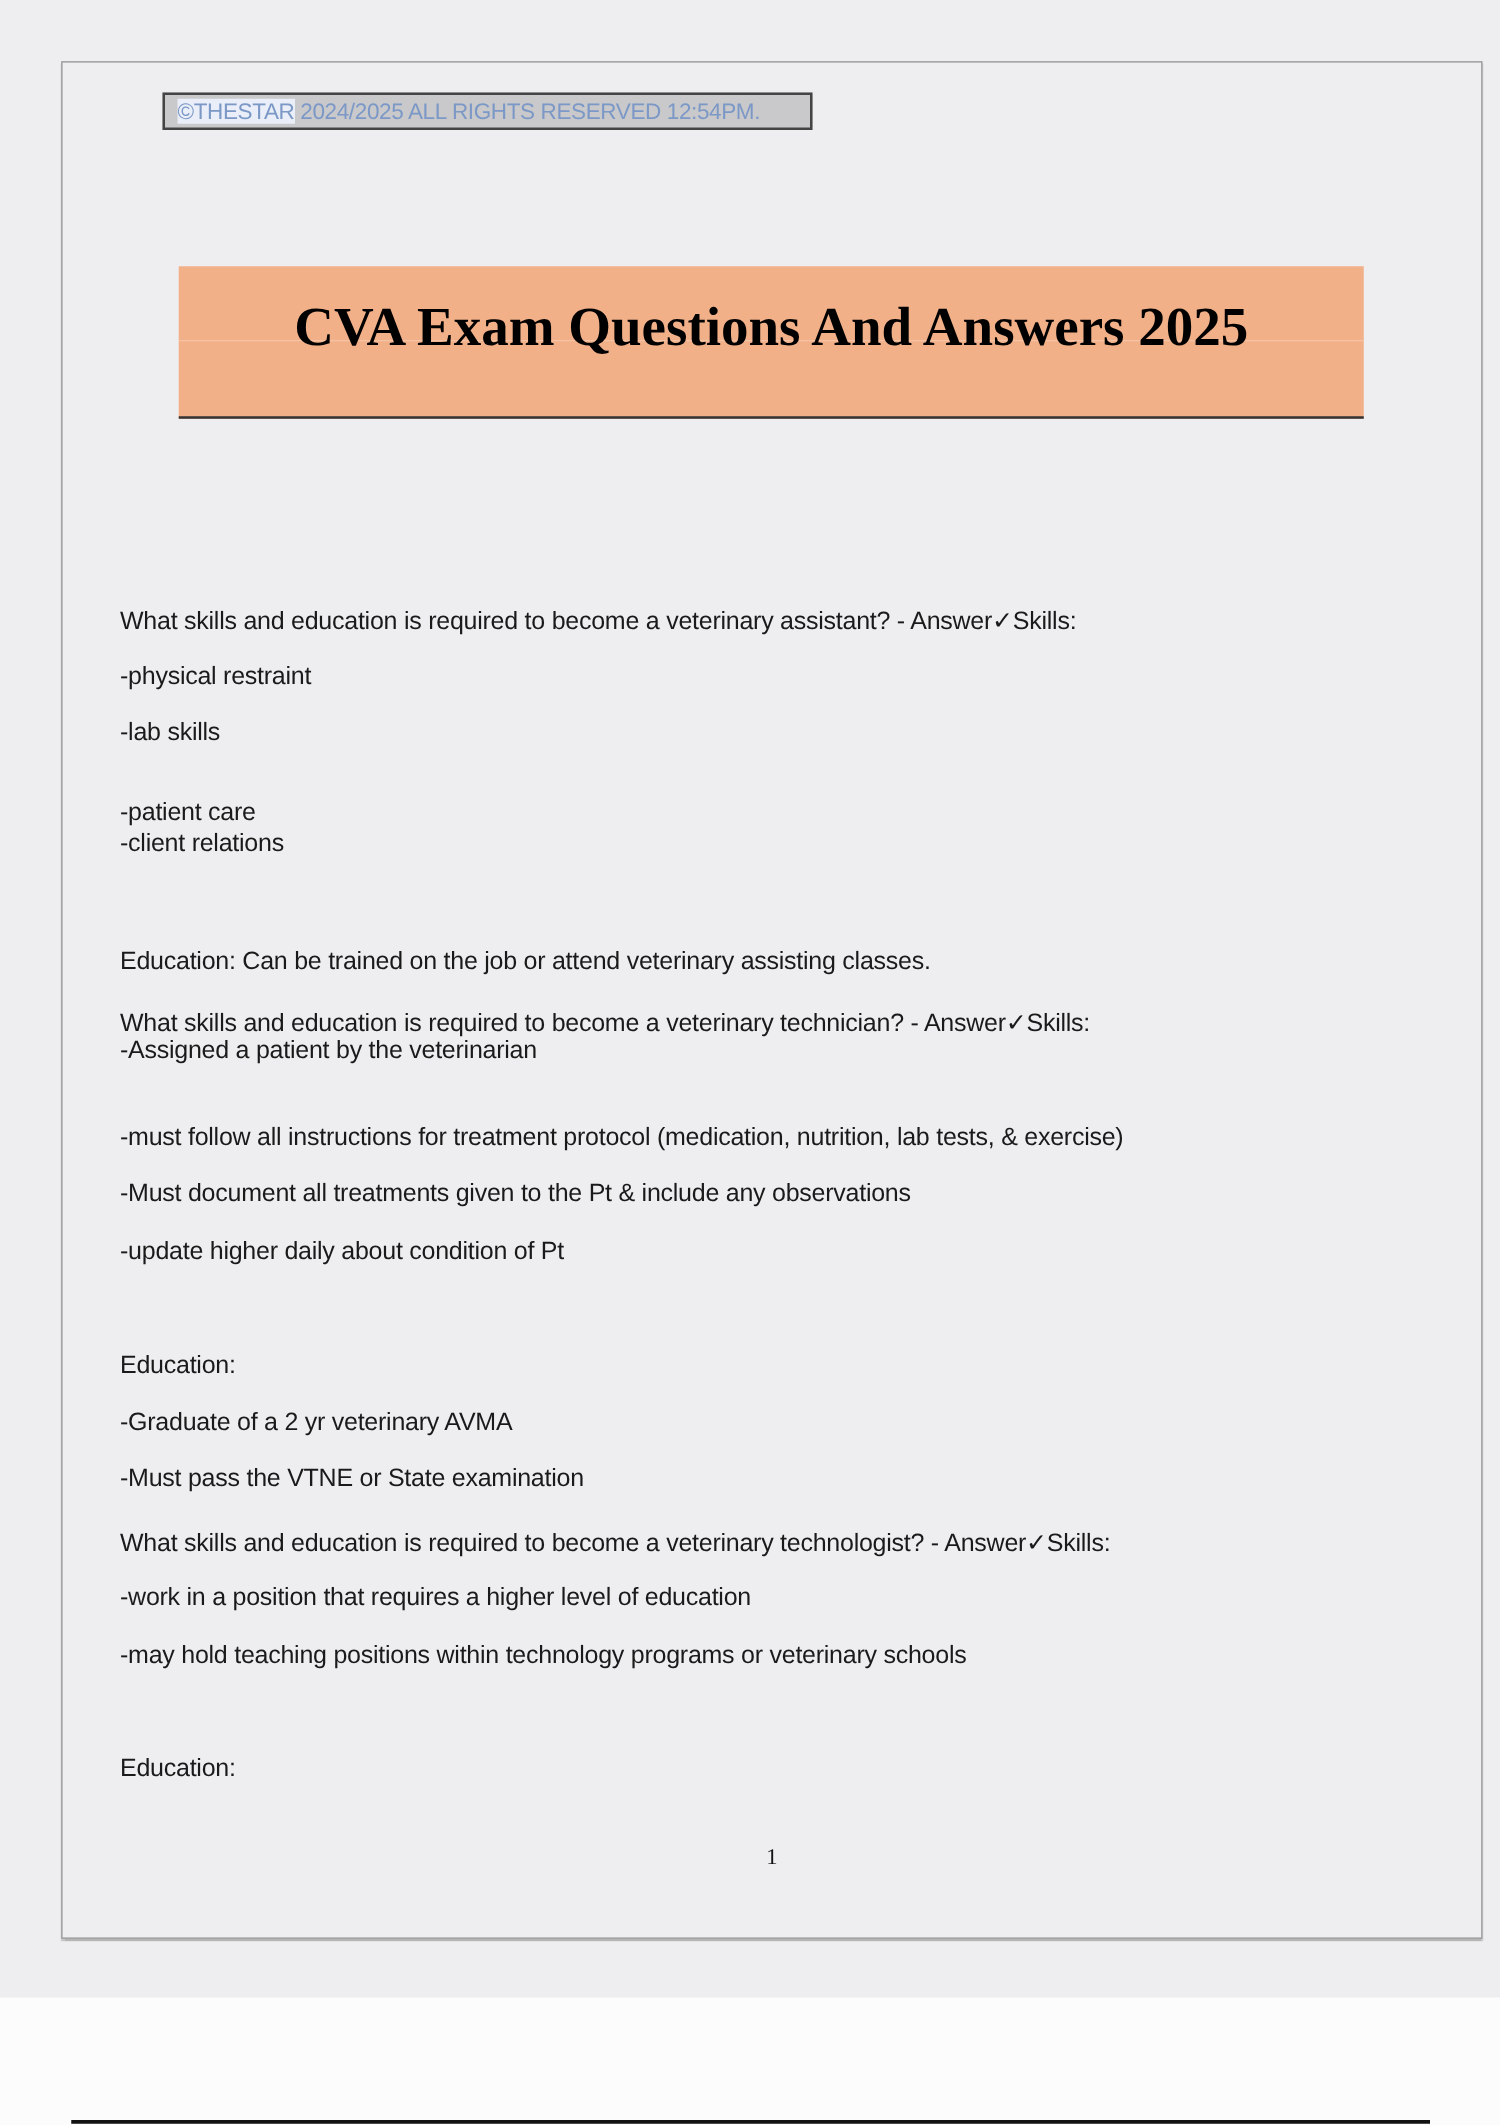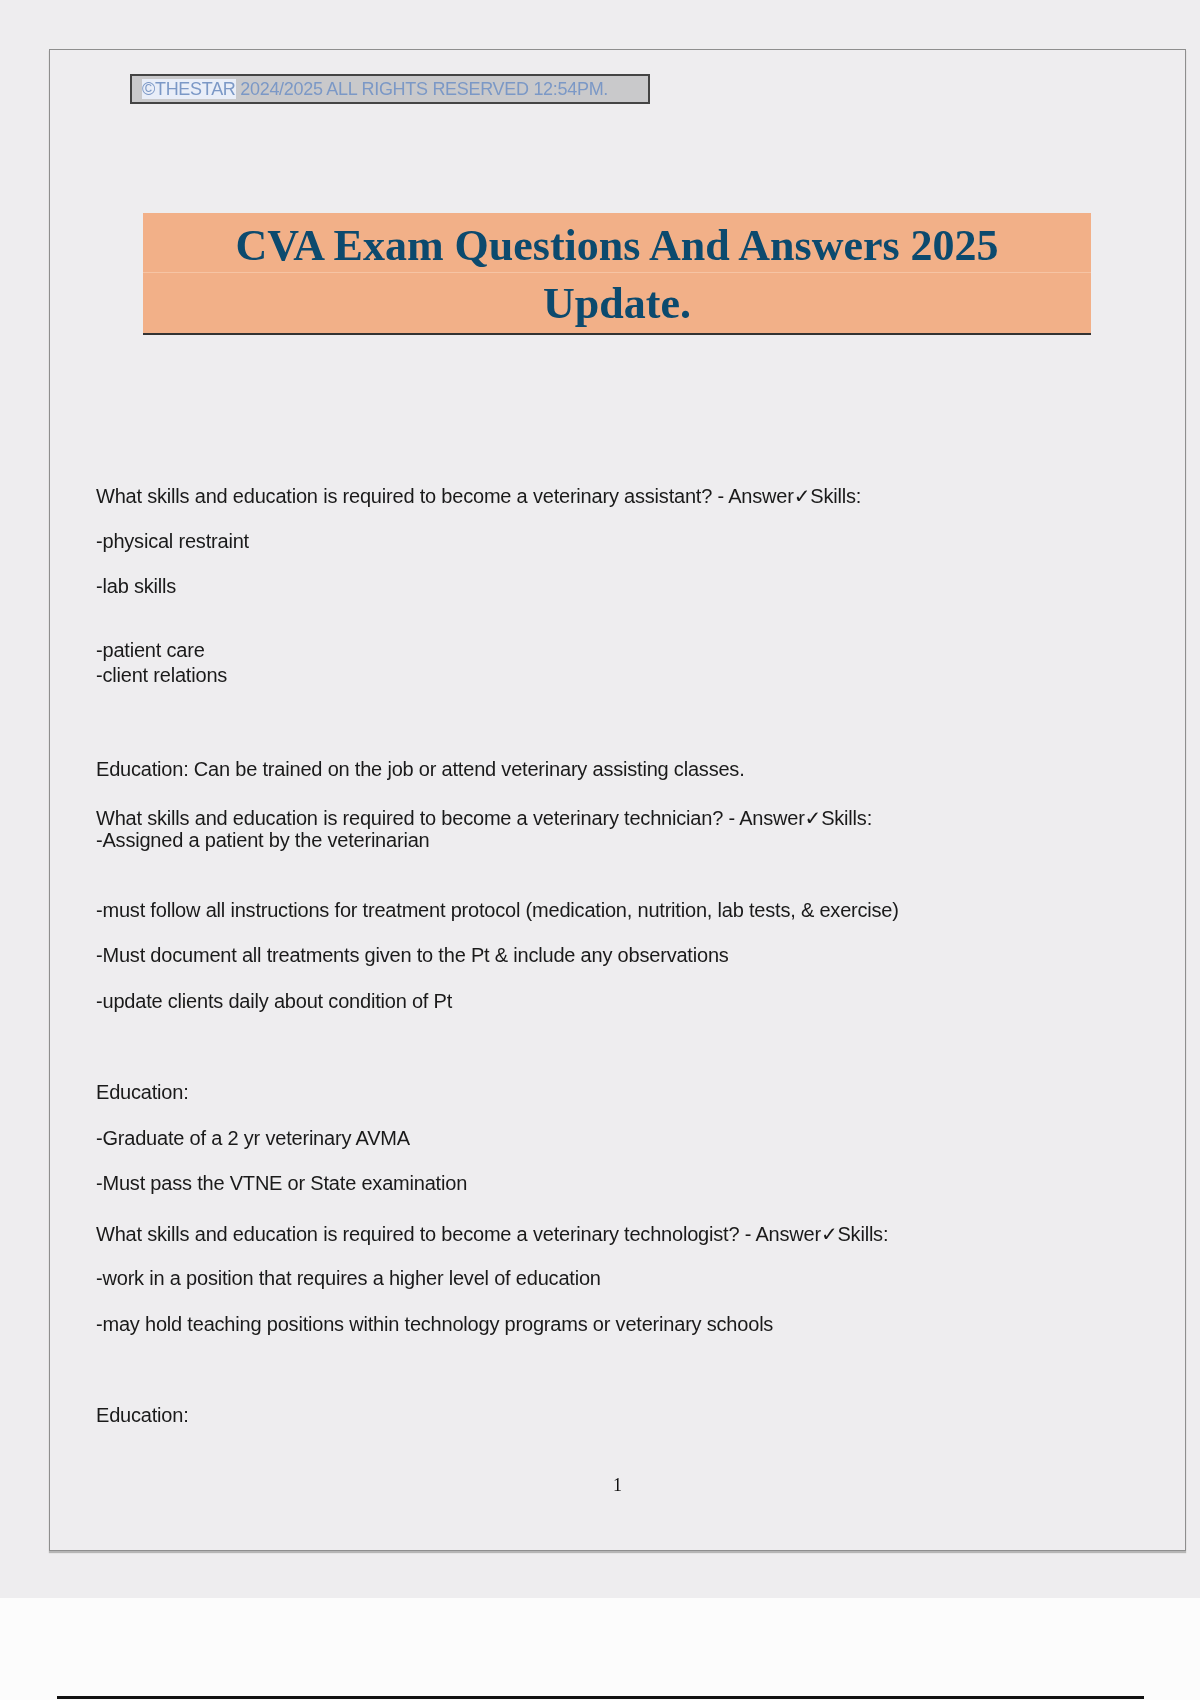--- a/index.html
+++ b/index.html
@@ -25,22 +25,22 @@
     color:#7b98c6; font-size:18px; line-height:26px;
     padding-left:10px; letter-spacing:-0.3px; white-space:nowrap;
   }
   .watermark .hl { background:#e9eef8; }
   .title-box {
     position:absolute; left:93px; top:163px; width:948px; height:122px;
     background:#f2b088;
     border-bottom:2px solid #333;
     text-align:center;
     font-family:"Liberation Serif", serif; font-weight:bold;
-    font-size:44px; line-height:58px; color:#0c4a6e;
-    padding-top:4px; box-sizing:border-box;
+    font-size:44px; line-height:58px; color:#000000;
+    padding-top:20px; box-sizing:border-box;
   }
   .title-box .divline {
     position:absolute; left:0; right:0; top:59px; height:1px; background:#f6c4a4;
   }
   .content {
     position:absolute; left:96px; top:0; width:990px;
     font-size:20px; color:#1a1a1a; letter-spacing:-0.2px;
   }
   .line { position:absolute; left:0; white-space:nowrap;text-align:right; }
   .page-num {
@@ -55,38 +55,37 @@
 <body>
 
 <div class="canvas-top"></div>
 
 <div class="page">
   <div class="watermark"><span class="hl">©THESTAR</span><span> 2024/2025 ALL RIGHTS RESERVED 12:54PM.</span></div>
 
   <div class="title-box">
     <div class="divline"></div>
     <div style="position:relative;">CVA Exam Questions And Answers 2025</div>
-    <div style="position:relative;">Update.</div>
   </div>
 
   <div class="page-num">1</div>
 </div>
 
 <div class="content" id="content">
     <div class="line" style="top: 484px;">What skills and education is required to become a veterinary assistant? - Answer✓Skills:</div>
     <div class="line" style="top: 530px;">-physical restraint</div>
     <div class="line" style="top: 575px;">-lab skills</div>
     <div class="line" style="top: 621px; margin-top: 18px;">-patient care</div>
     <div class="line" style="top: 664px;">-client relations</div>
     <div class="line" style="top: 758px;">Education: Can be trained on the job or attend veterinary assisting classes.</div>
     <div class="line" style="top: 806px;">What skills and education is required to become a veterinary technician? - Answer✓Skills:</div>
     <div class="line" style="top: 829px;">-Assigned a patient by the veterinarian</div>
     <div class="line" style="top: 899px;">-must follow all instructions for treatment protocol (medication, nutrition, lab tests, &amp; exercise)</div>
     <div class="line" style="top: 944px;">-Must document all treatments given to the Pt &amp; include any observations</div>
-    <div class="line" style="top: 990px;">-update clients daily about condition of Pt</div>
+    <div class="line" style="top: 990px;">-update higher daily about condition of Pt</div>
     <div class="line" style="top: 1081px;">Education:</div>
     <div class="line" style="top: 1127px;">-Graduate of a 2 yr veterinary AVMA</div>
     <div class="line" style="top: 1172px;">-Must pass the VTNE or State examination</div>
     <div class="line" style="top: 1222px;">What skills and education is required to become a veterinary technologist? - Answer✓Skills:</div>
     <div class="line" style="top: 1267px;">-work in a position that requires a higher level of education</div>
     <div class="line" style="top: 1313px;">-may hold teaching positions within technology programs or veterinary schools</div>
     <div class="line" style="top: 1404px;">Education:</div>
   </div>
 
 <div class="bottom-rule"></div>

